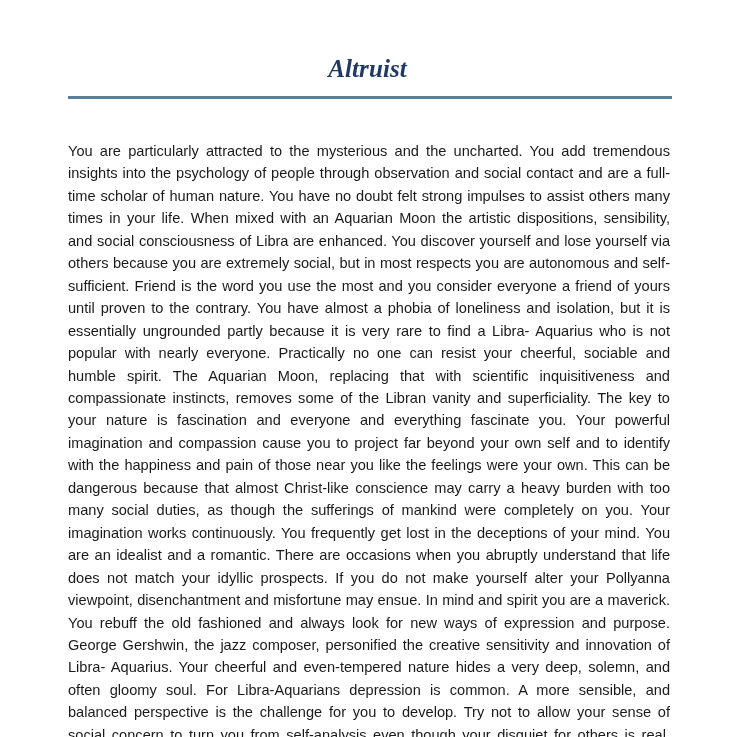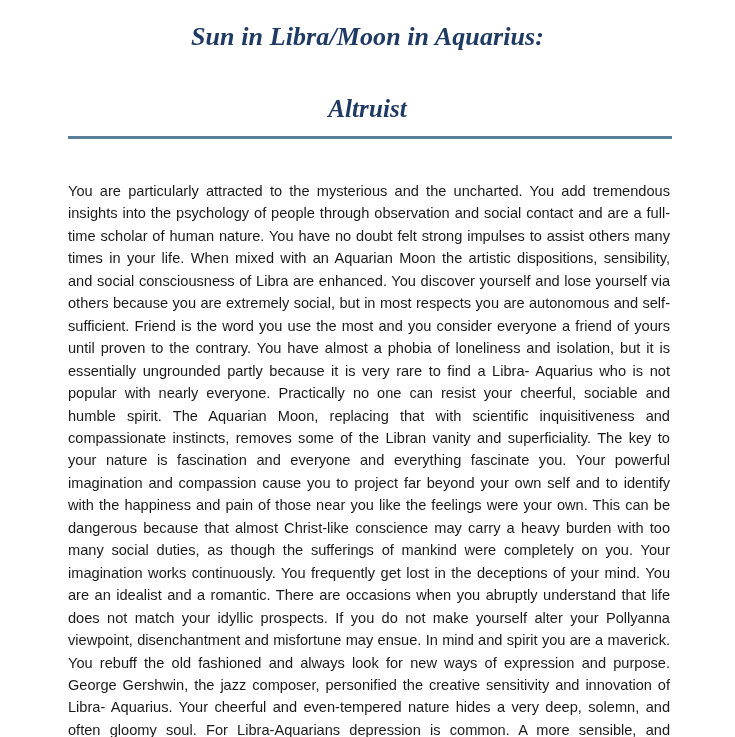--- a/index.html
+++ b/index.html
@@ -80,21 +80,20 @@
   .body-copy p {
     margin: 0;
   }
 </style>
 </head>
 <body>
 
 <div class="page">
 
   <div class="heading-block">
-    <h1 class="doc-title">Sun in Libra/Moon in Aquarius:</h1>
     <h2 class="doc-subtitle">Altruist</h2>
   </div>
 
   <div class="divider-wrap">
     <hr class="divider">
   </div>
 
   <div class="body-copy">
     <p>You are particularly attracted to the mysterious and the uncharted. You add tremendous insights into the psychology of people through observation and social contact and are a full-time scholar of human nature. You have no doubt felt strong impulses to assist others many times in your life. When mixed with an Aquarian Moon the artistic dispositions, sensibility, and social consciousness of Libra are enhanced. You discover yourself and lose yourself via others because you are extremely social, but in most respects you are autonomous and self-sufficient. Friend is the word you use the most and you consider everyone a friend of yours until proven to the contrary. You have almost a phobia of loneliness and isolation, but it is essentially ungrounded partly because it is very rare to find a Libra- Aquarius who is not popular with nearly everyone. Practically no one can resist your cheerful, sociable and humble spirit. The Aquarian Moon, replacing that with scientific inquisitiveness and compassionate instincts, removes some of the Libran vanity and superficiality. The key to your nature is fascination and everyone and everything fascinate you. Your powerful imagination and compassion cause you to project far beyond your own self and to identify with the happiness and pain of those near you like the feelings were your own. This can be dangerous because that almost Christ-like conscience may carry a heavy burden with too many social duties, as though the sufferings of mankind were completely on you. Your imagination works continuously. You frequently get lost in the deceptions of your mind. You are an idealist and a romantic. There are occasions when you abruptly understand that life does not match your idyllic prospects. If you do not make yourself alter your Pollyanna viewpoint, disenchantment and misfortune may ensue. In mind and spirit you are a maverick. You rebuff the old fashioned and always look for new ways of expression and purpose. George Gershwin, the jazz composer, personified the creative sensitivity and innovation of Libra- Aquarius. Your cheerful and even-tempered nature hides a very deep, solemn, and often gloomy soul. For Libra-Aquarians depression is common. A more sensible, and balanced perspective is the challenge for you to develop. Try not to allow your sense of social concern to turn you from self-analysis even though your disquiet for others is real. Think more in terms your own contentment and completion. By example then, you will aid others.</p>
   </div>

